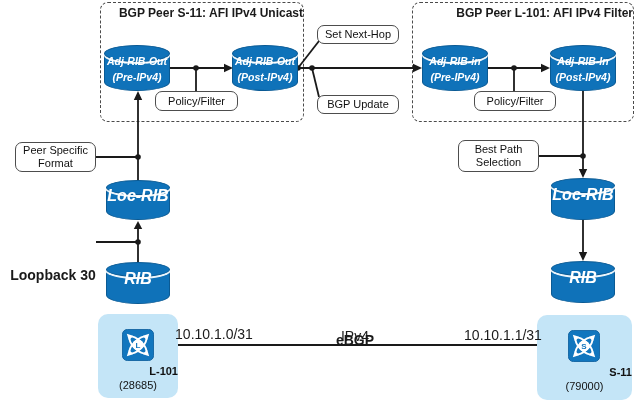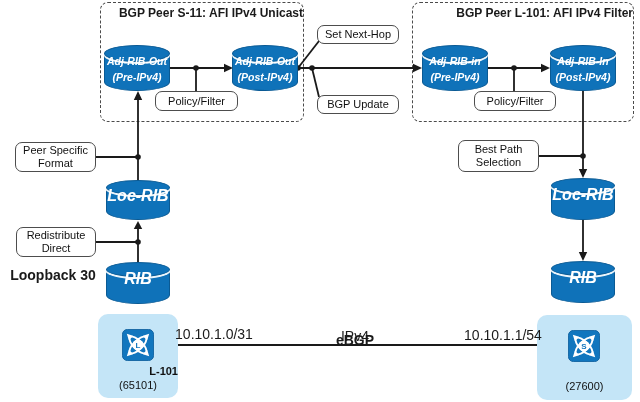--- a/index.html
+++ b/index.html
@@ -188,62 +188,62 @@
     <div class="cyl-label">
       <span>RIB</span>
     </div>
   </div>
 
   <div class="pbox" style="left:155px; top:91px; width:83px; height:20px;">Policy/Filter</div>
   <div class="pbox" style="left:474px; top:91px; width:82px; height:20px;">Policy/Filter</div>
   <div class="pbox" style="left:317px; top:95px; width:82px; height:19px;">BGP Update</div>
   <div class="pbox" style="left:317px; top:25px; width:82px; height:19px;">Set Next-Hop</div>
   <div class="pbox" style="left:15px; top:142px; width:81px; height:30px;">Peer Specific Format</div>
-  <div class="pbox" style="left:16px; top:227px; width:80px; height:30px;">Redistribute Direct</div>
   <div class="pbox" style="left:458px; top:140px; width:81px; height:32px;">Best Path Selection</div>
 
   <div class="flabel bold" style="left:3px; top:269px; width:100px;">Loopback 30</div>
 
   <div class="flabel" style="left:164px; top:328px; width:100px;">10.10.1.0/31</div>
-  <div class="flabel" style="left:453px; top:329px; width:100px;">10.10.1.1/54</div>
+  <div class="flabel" style="left:453px; top:329px; width:100px;">10.10.1.1/31</div>
   <div class="flabel bold" style="left:305px; top:326px; width:100px;margin-top:8px;">eBGP</div>
   <div class="flabel" style="left:305px; top:330px; width:100px;">IPv4</div>
 
   <div class="device" style="left:98px; top:314px; width:80px; height:84px;">
     <svg class="dev-icon" style="left:24px; top:15px;" viewBox="0 0 36 36">
       <rect x="0.5" y="0.5" width="35" height="35" rx="5.5" fill="#1176be" stroke="#0d5f9e" stroke-width="1"></rect>
       <g stroke="#ffffff" stroke-width="2.1" fill="none">
         <ellipse cx="18" cy="18" rx="12.3" ry="5.1" transform="rotate(45 18 18)"></ellipse>
         <ellipse cx="18" cy="18" rx="12.3" ry="5.1" transform="rotate(135 18 18)"></ellipse>
       </g>
       <g fill="#ffffff">
         <path d="M5.4,5.4 L12.4,7.6 7.6,12.4 Z"></path>
         <path d="M30.6,5.4 L23.6,7.6 28.4,12.4 Z"></path>
         <path d="M5.4,30.6 L12.4,28.4 7.6,23.6 Z"></path>
         <path d="M30.6,30.6 L23.6,28.4 28.4,23.6 Z"></path>
       </g>
       <circle cx="18" cy="18" r="6.1" fill="#ffffff"></circle>
       <text x="18" y="21.3" text-anchor="middle" font-size="9" font-weight="bold" fill="#1176be">L</text>
     </svg>
     <div class="dev-name" style="top:51px;">L-101</div>
-    <div class="dev-asn" style="top:65px;">(65101)</div>
+    <div class="dev-asn" style="top:65px;">(28685)</div>
   </div>
 
   <div class="device" style="left:537px; top:315px; width:95px; height:85px;">
     <svg class="dev-icon" style="left:31px; top:15px;" viewBox="0 0 36 36">
       <rect x="0.5" y="0.5" width="35" height="35" rx="5.5" fill="#1176be" stroke="#0d5f9e" stroke-width="1"></rect>
       <g stroke="#ffffff" stroke-width="2.1" fill="none">
         <ellipse cx="18" cy="18" rx="12.3" ry="5.1" transform="rotate(45 18 18)"></ellipse>
         <ellipse cx="18" cy="18" rx="12.3" ry="5.1" transform="rotate(135 18 18)"></ellipse>
       </g>
       <g fill="#ffffff">
         <path d="M5.4,5.4 L12.4,7.6 7.6,12.4 Z"></path>
         <path d="M30.6,5.4 L23.6,7.6 28.4,12.4 Z"></path>
         <path d="M5.4,30.6 L12.4,28.4 7.6,23.6 Z"></path>
         <path d="M30.6,30.6 L23.6,28.4 28.4,23.6 Z"></path>
       </g>
       <circle cx="18" cy="18" r="6.1" fill="#ffffff"></circle>
       <text x="18" y="21.3" text-anchor="middle" font-size="9" font-weight="bold" fill="#1176be">S</text>
     </svg>
-    <div class="dev-asn" style="top:65px;">(27600)</div>
+    <div class="dev-name" style="top:51px;">S-11</div>
+    <div class="dev-asn" style="top:65px;">(79000)</div>
   </div>
 
 </div>
 
 </body></html>

